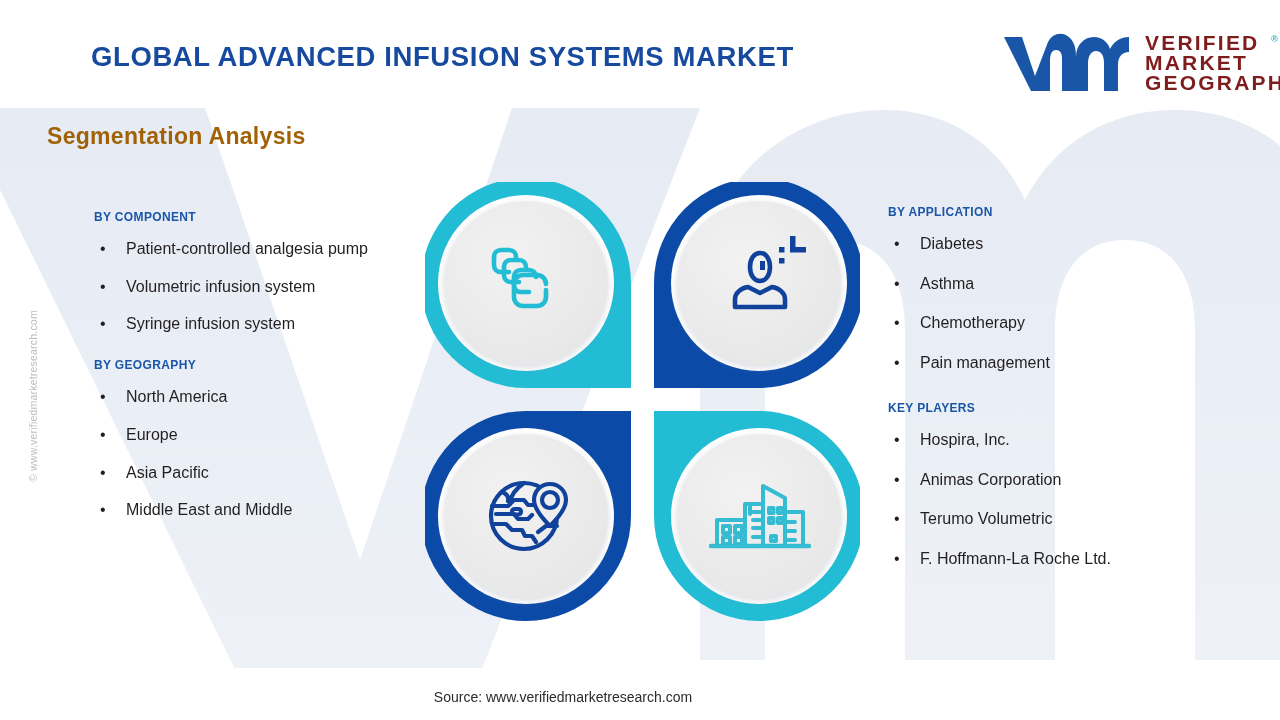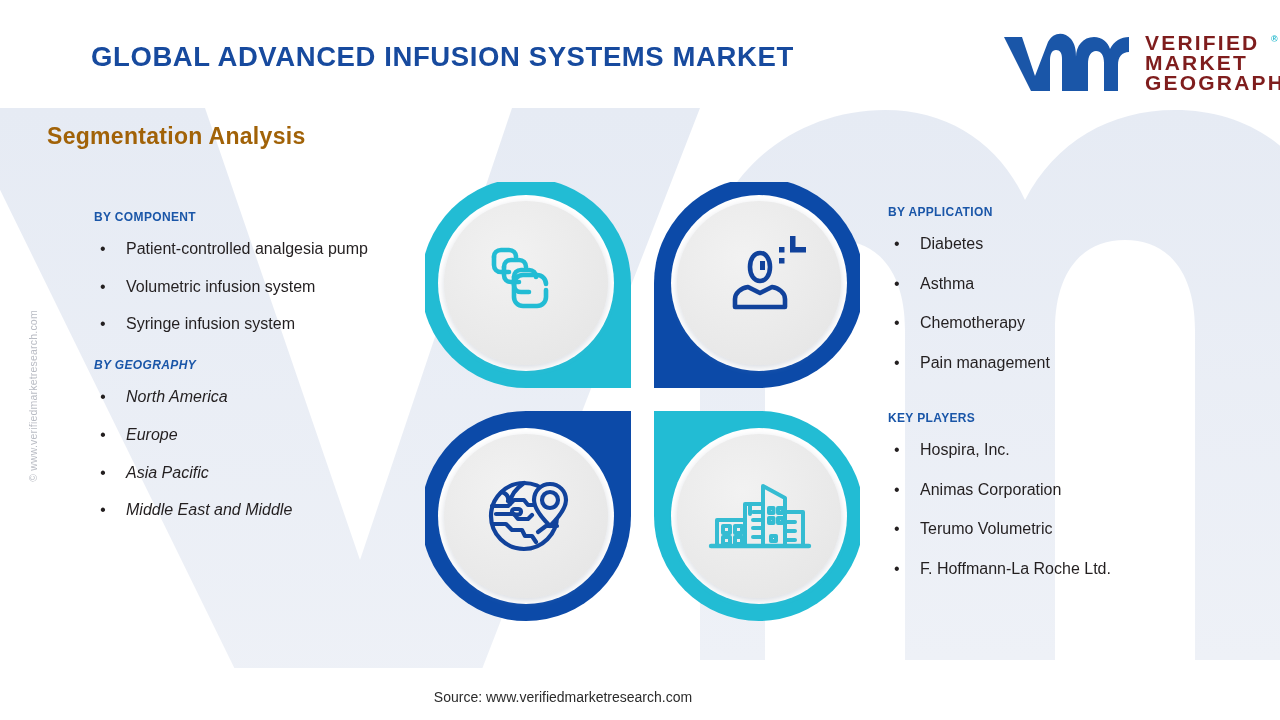--- a/index.html
+++ b/index.html
@@ -114,22 +114,22 @@
   }
 
   
   .col {
     position: absolute;
     z-index: 4;
   }
   #col-left  { left: 94px;  top: 210px; width: 330px; }
   #col-right { left: 888px; top: 205px; width: 330px; }
 
-  .section + .section { margin-top: 36px; }
-  #col-left .section + .section { margin-top: 22px; font-style: italic; }
+  .section + .section { margin-top: 26px; }
+  #col-left .section + .section { margin-top: 22px; }
 
   .section-heading {
     font-size: 12px;
     font-weight: bold;
     color: #1a56a8;
     letter-spacing: 0.35px;
     margin-bottom: 14px;
     white-space: nowrap;
   }
   .bullet-list {

